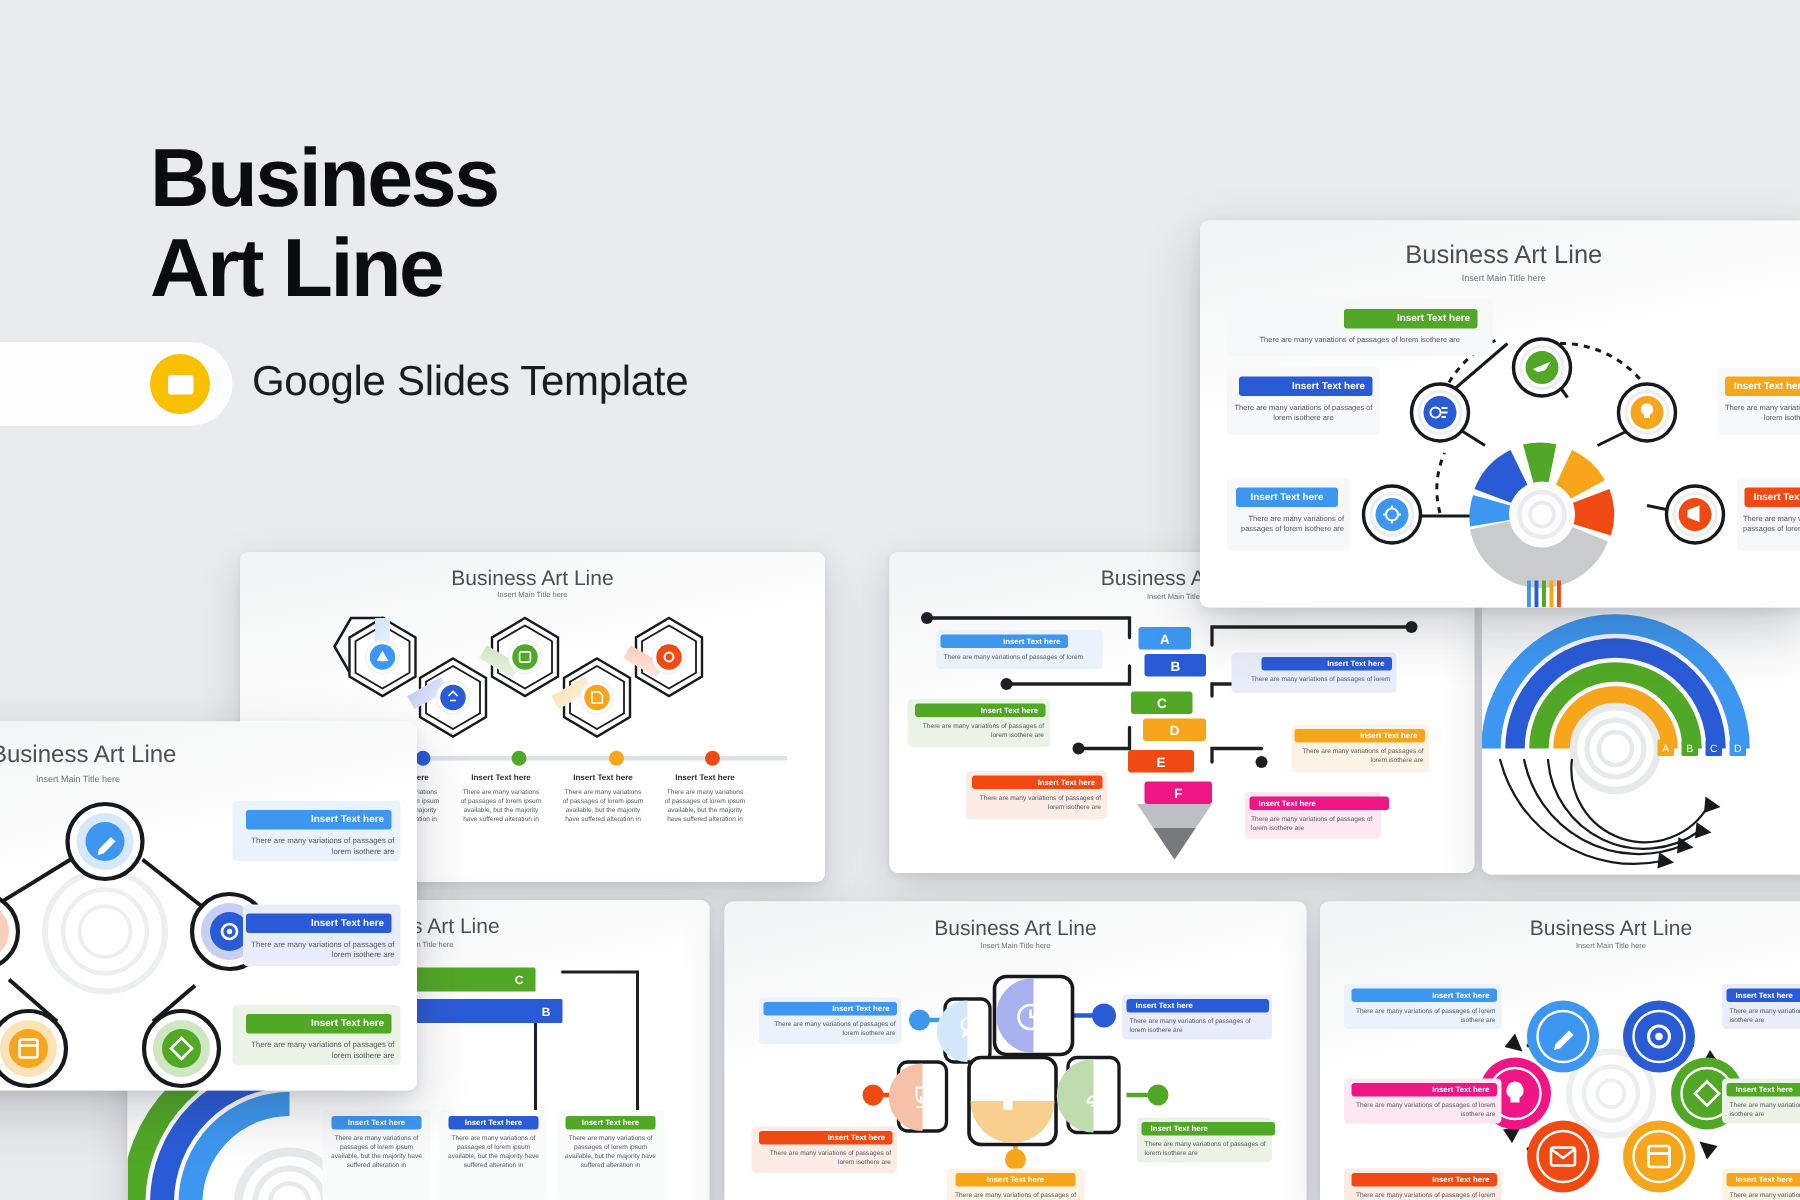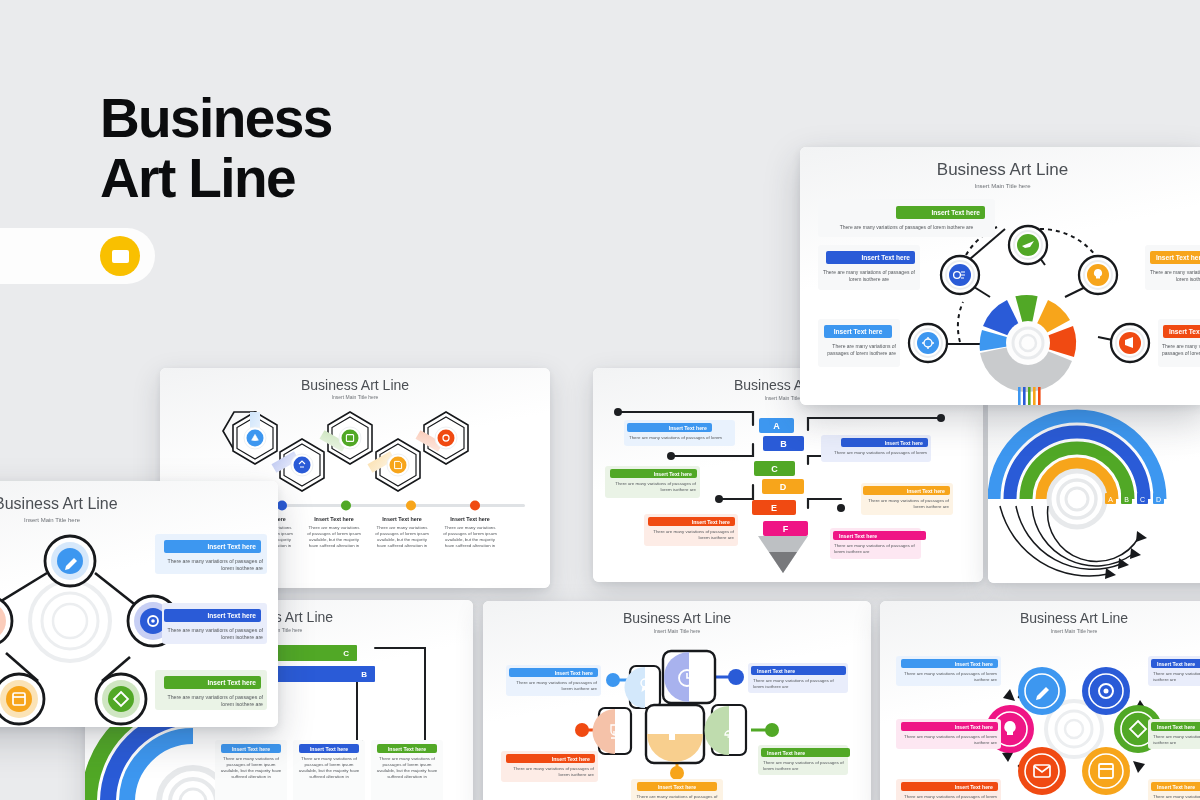--- a/index.html
+++ b/index.html
@@ -72,20 +72,21 @@
 </head>
 <body>
 
 <div id="hero">
   <div id="hero-title">Business
 Art Line</div>
   <div id="badge"></div>
   <div id="badge-icon">
       <div class="gl"></div>
     </div>
+  <div id="hero-sub">Google Slides Template</div>
 </div>
 
 <div class="slide" id="slide-hex">
   <div class="bg-grad"></div>
   <svg class="inner" viewBox="0 0 390 220">
     <defs>
       <linearGradient id="hgb" x1="0" y1="0" x2="1" y2="1">
           <stop offset="0" stop-color="#cfe5fb"></stop>
           <stop offset="1" stop-color="#eaf3fd"></stop>
         </linearGradient>

